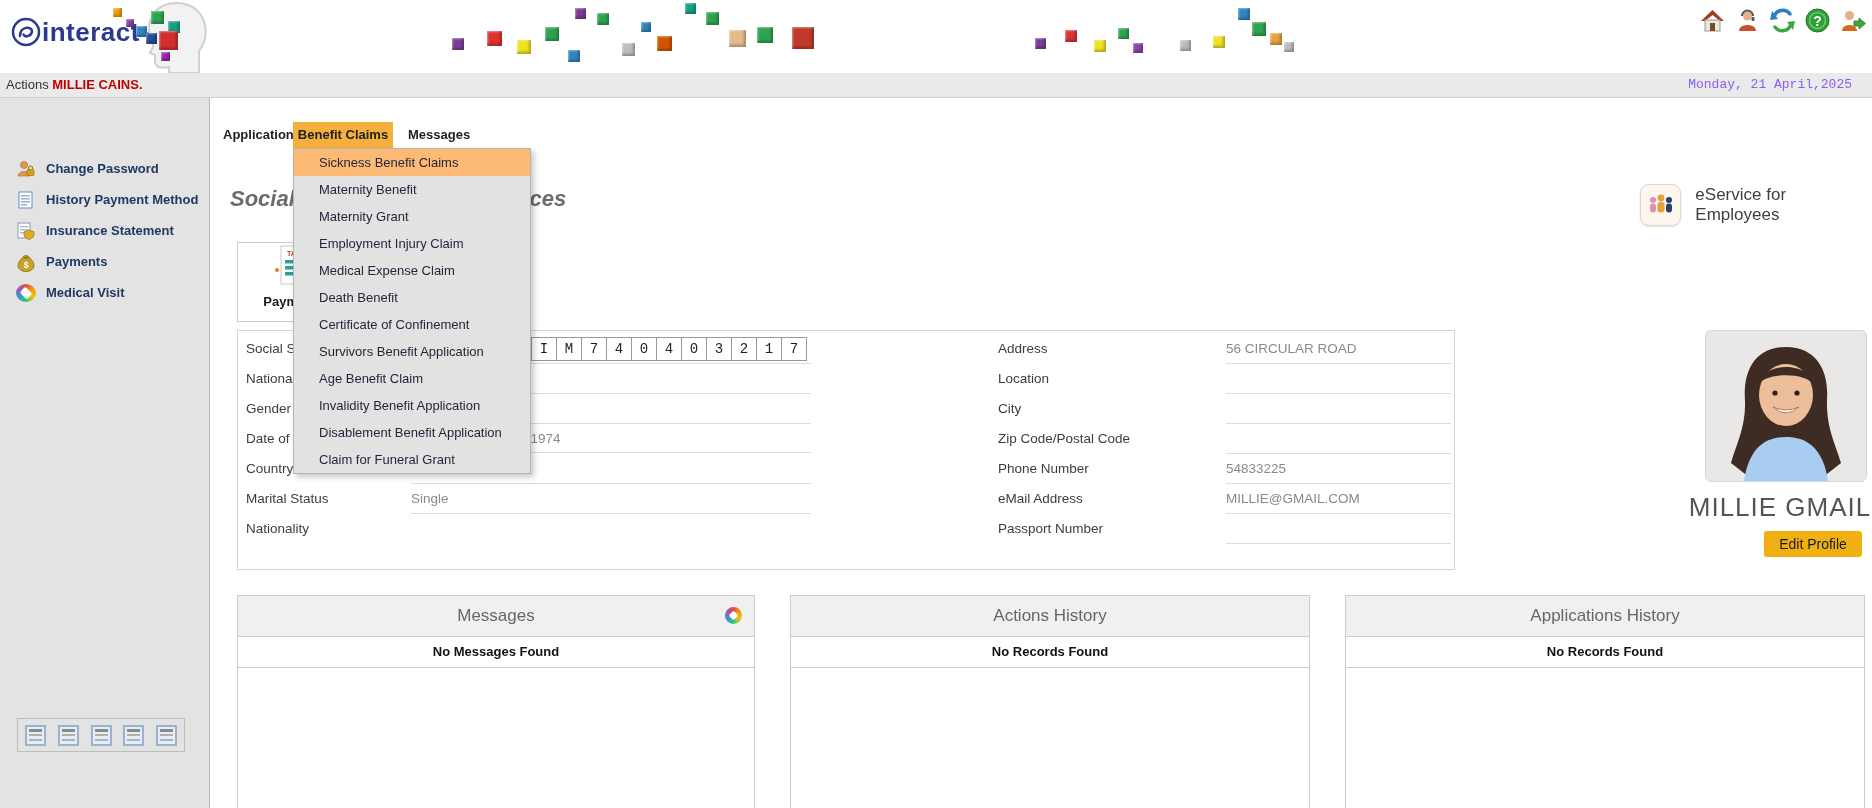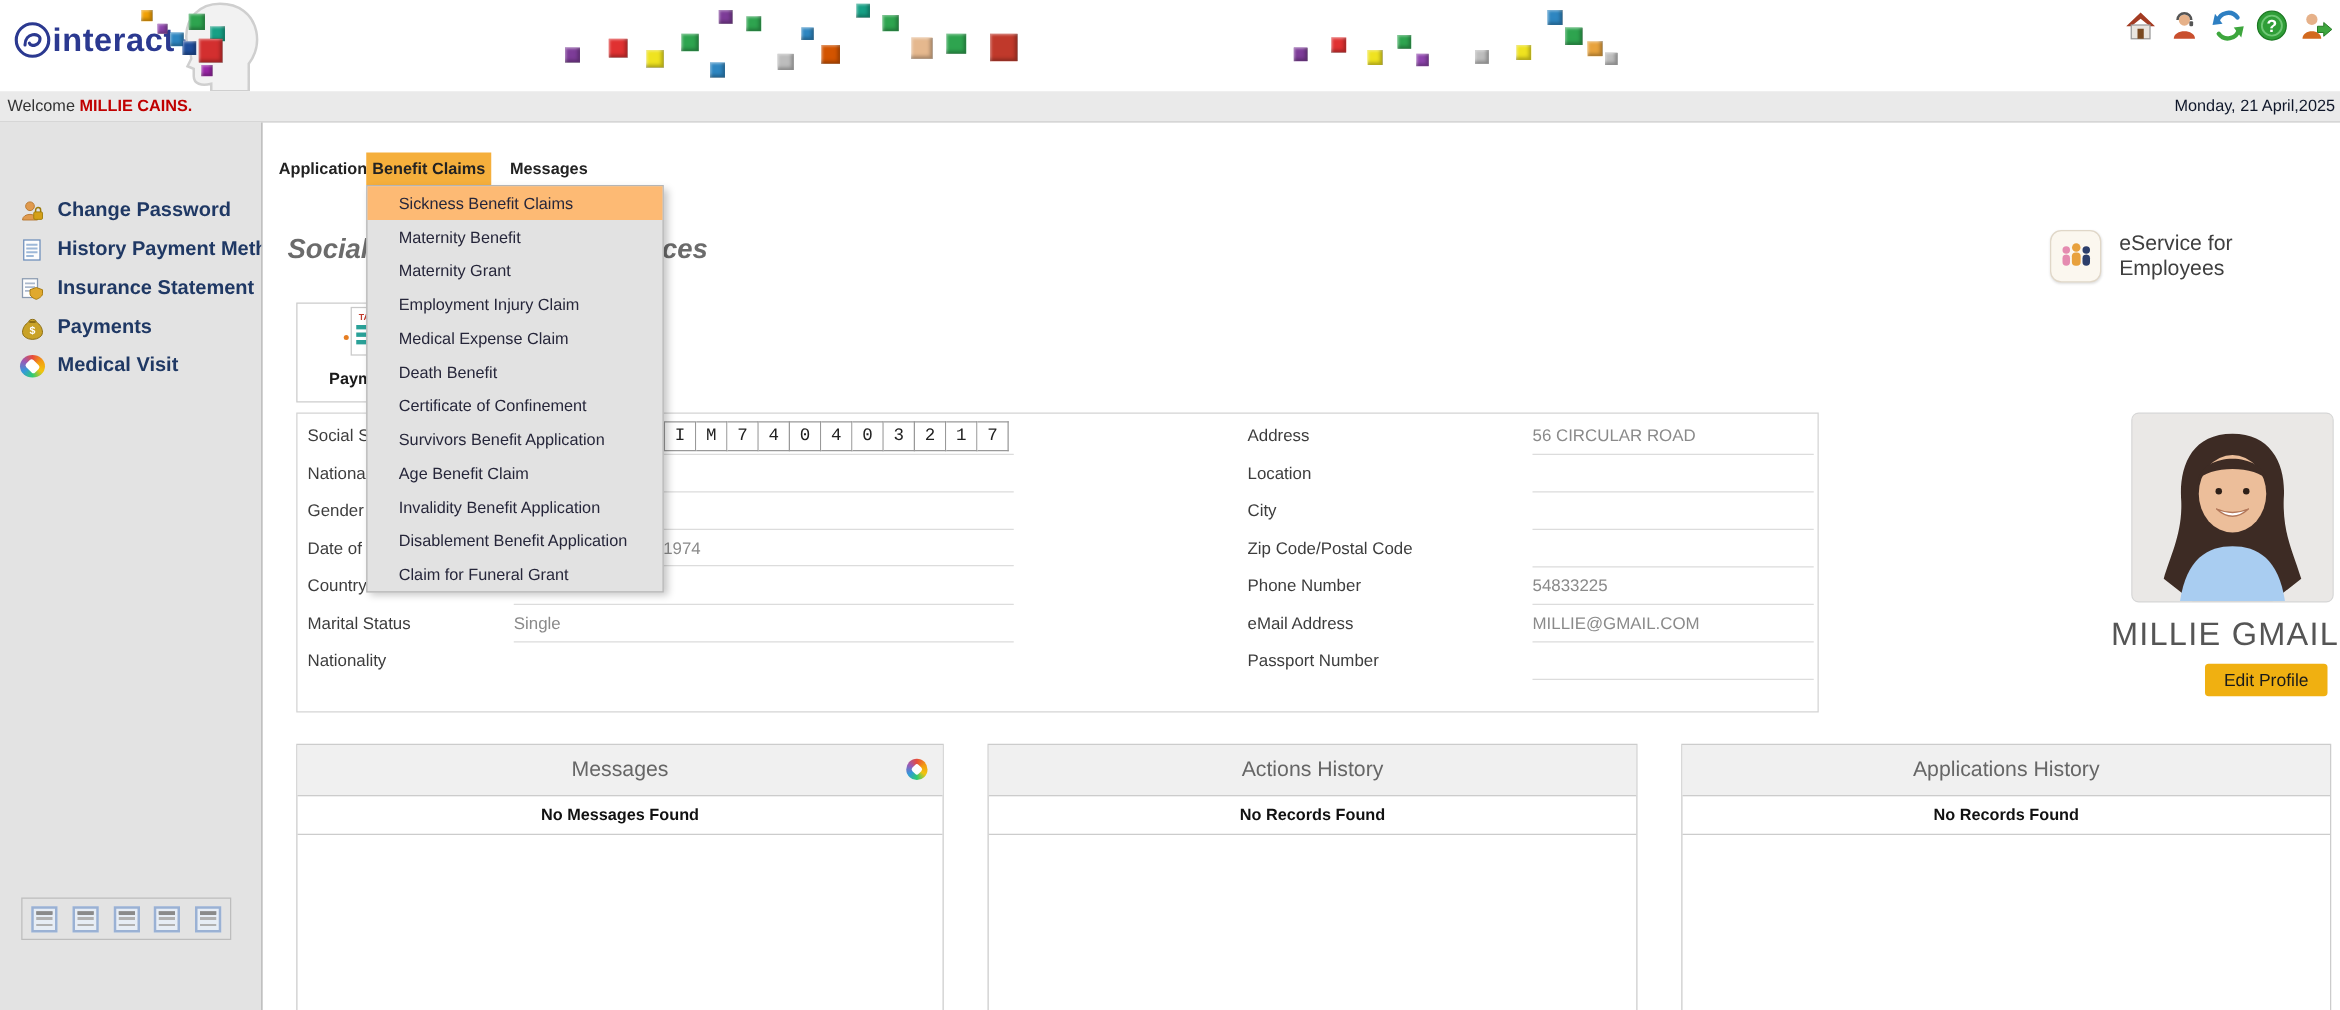--- a/index.html
+++ b/index.html
@@ -14,30 +14,30 @@
   .head-sil{position:absolute;left:140px;top:1px;}
   .cube{position:absolute;box-shadow:inset -2px -2px 3px rgba(0,0,0,.28),inset 1px 1px 2px rgba(255,255,255,.45);}
   .header-icons{position:absolute;right:6px;top:7px;display:flex;gap:8px;}
   .hicon{width:27px;height:27px;cursor:pointer;}
 
   
   .welcome{position:absolute;left:0;top:73px;width:1872px;height:24px;background:#eaeaea;
            border-bottom:1px solid #cfcfcf;font-size:13px;line-height:24px;color:#333;}
   .welcome .greet{margin-left:6px;}
   .welcome .name{color:#c00000;font-weight:bold;text-align:right;}
-  .date{position:absolute;right:4px;top:0;color:#0f172a;}
+  .date{position:absolute;right:20px;top:0;color:#8b5cf6;font-family:Liberation Mono, monospace;}
 
   
   .sidebar{position:absolute;left:0;top:98px;width:210px;height:710px;background:#e3e3e3;
            border-right:1px solid #b5b5b5;box-sizing:border-box;}
   .side-items{position:absolute;top:55px;left:0;width:100%;}
   .side-item{display:flex;align-items:center;height:31px;padding-left:16px;white-space:nowrap;
              overflow:hidden;cursor:pointer;}
   .side-item .ic{flex:0 0 20px;width:20px;height:20px;margin-right:10px;}
-  .side-label{font-size:16px;font-weight:700;color:#1F3864;}
+  .side-label{font-size:13px;font-weight:700;color:#1F3864;}
   .thumbstrip{position:absolute;left:17px;top:620px;width:168px;height:34px;border:1px solid #bdbdbd;
               display:flex;align-items:center;justify-content:space-between;padding:0 7px;box-sizing:border-box;}
   .thumb{width:21px;height:21px;border:2px solid #9ab1d4;background:#e7edf5;box-sizing:border-box;
          position:relative;cursor:pointer;}
   .thumb::before{content:"";position:absolute;inset:2px;
      background:linear-gradient(to bottom,#8a8a8a 3px,transparent 3px),
      repeating-linear-gradient(to bottom,#b0b0b0 0 2px,transparent 2px 5px);}
 
   
   .tab{position:absolute;top:122px;height:26px;line-height:26px;font-size:13px;font-weight:600;
@@ -183,21 +183,21 @@
       </svg>
       <svg class="hicon" viewBox="0 0 27 27">
         <path d="M3 24 C3 16 18 16 18 24 Z" fill="#d2691e"></path>
         <circle cx="10.5" cy="8.5" r="4.5" fill="#e6b189"></circle>
         <path d="M15 14 h5 v-3 l6.5 5.5 -6.5 5.5 v-3 h-5 z" fill="#3da63d" stroke="#267a26" stroke-width=".8"></path>
       </svg>
     </div>
   </div>
 
   <div class="welcome">
-    <span class="greet">Welcome</span>
+    <span class="greet">Actions</span>
     <span class="name">MILLIE CAINS.</span>
     <span class="date">Monday, 21 April,2025</span>
   </div>
 
   <div class="sidebar">
     <div class="side-items">
       <div class="side-item">
         <svg class="ic" viewBox="0 0 20 20">
           <path d="M2 17 C2 11 14 11 14 17 Z" fill="#e09a4e" stroke="#b5742a" stroke-width=".7"></path>
           <circle cx="8" cy="6" r="3.5" fill="#e09a4e" stroke="#b5742a" stroke-width=".7"></circle>

